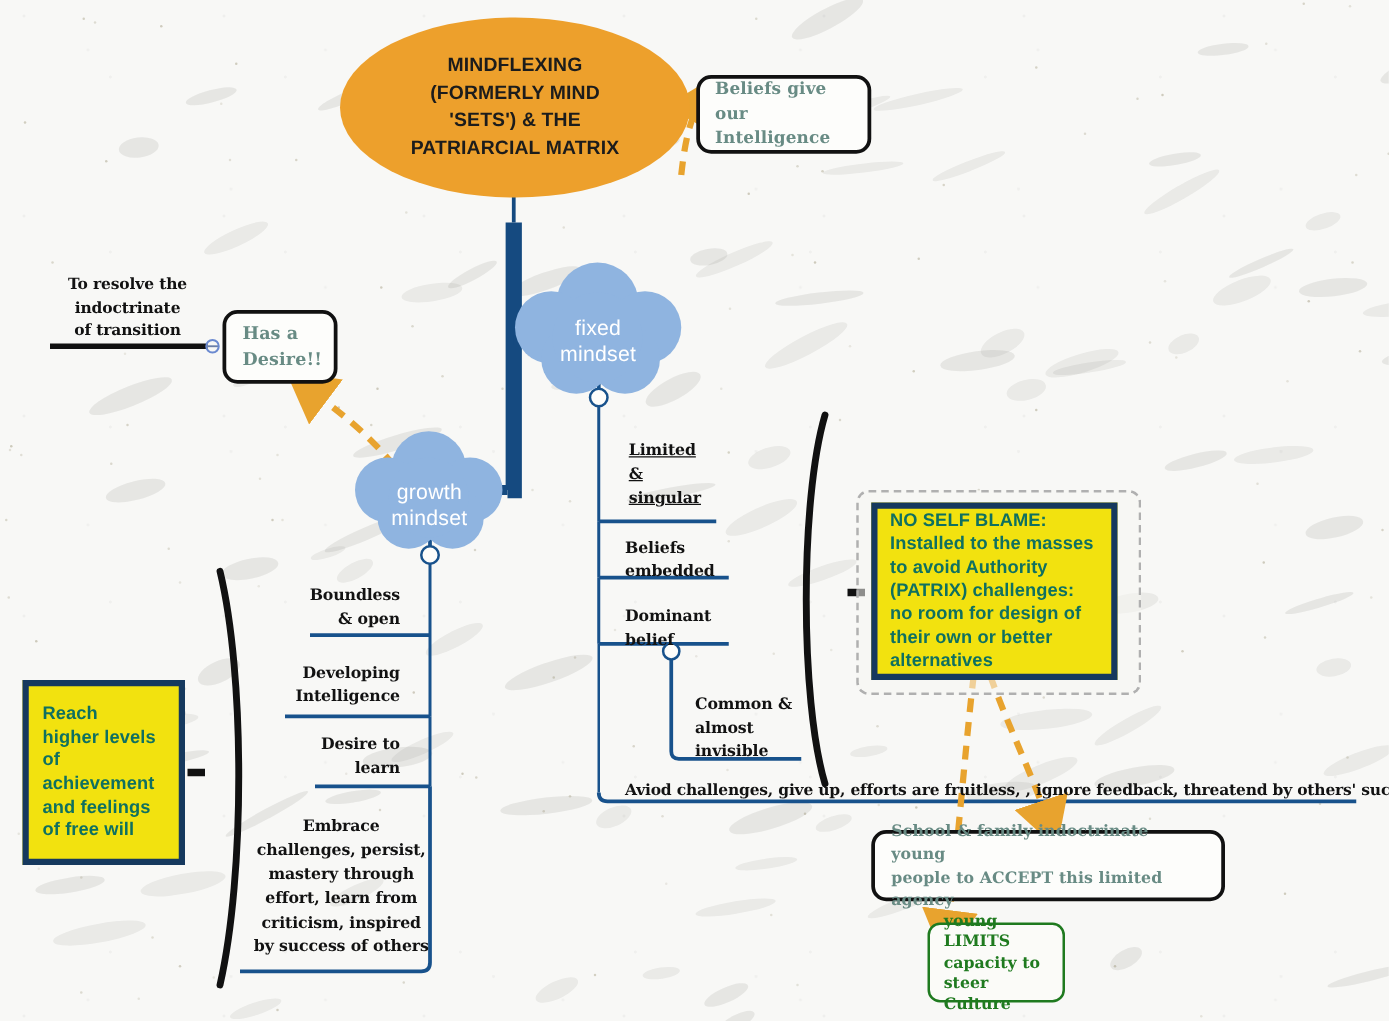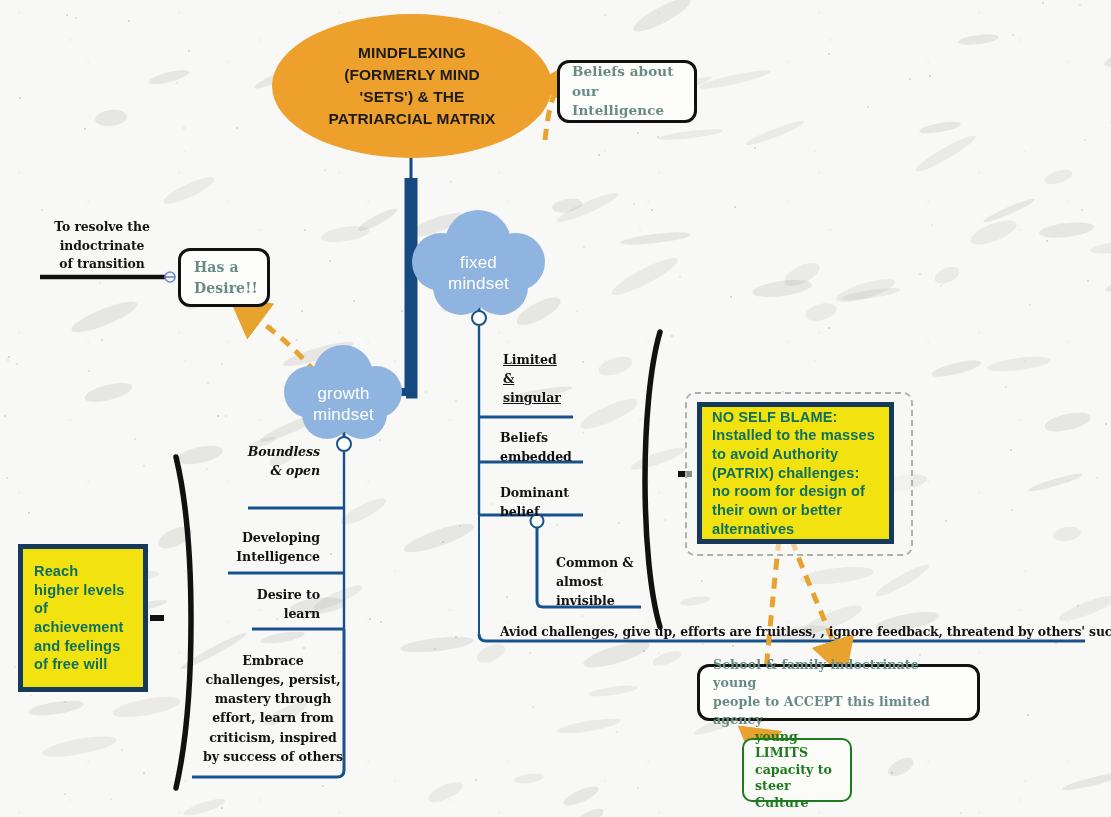--- a/index.html
+++ b/index.html
@@ -440,21 +440,21 @@
 <div class="cloud" style="left:415px;top:230px;width:127px;height:88px;">
   <div class="lbl">fixed
 mindset</div>
 </div>
 <div class="cloud" style="left:287px;top:366px;width:113px;height:78px;">
   <div class="lbl">growth
 mindset</div>
 </div>
 
 <div class="callout" style="left:557px;top:60px;width:140px;height:63px;padding:0 12px;">
-  <div class="txt">Beliefs about
+  <div class="txt">Beliefs give
 our Intelligence</div>
 </div>
 
 <div class="callout" style="left:178px;top:248px;width:92px;height:59px;padding:0 13px;">
   <div class="txt" style="font-size:14px;">Has  a
 Desire!!</div>
 </div>
 
 <div class="callout" style="left:697px;top:664px;width:283px;height:57px;padding:0 13px;">
   <div class="txt" style="font-size:12.6px;">School &amp; family indoctrinate young
@@ -496,21 +496,21 @@
 singular</div>
 <div class="branch-lbl" style="left:500px;top:428px;width:100px;">Beliefs
 embedded</div>
 <div class="branch-lbl" style="left:500px;top:483px;width:100px;">Dominant
 belief</div>
 <div class="branch-lbl" style="left:556px;top:553px;width:100px;">Common &amp;
 almost
 invisible</div>
 <div id="fruitless-lbl" style="left:500px;top:624px;">Aviod challenges, give up, efforts are fruitless, , ignore feedback, threatend by others' success</div>
 
-<div class="branch-lbl ra" style="left:205px;top:442px;width:115px;font-style:italic;">Boundless
+<div class="branch-lbl ra" style="left:205px;top:466px;width:115px;">Boundless
 &amp; open</div>
 <div class="branch-lbl ra" style="left:195px;top:528px;width:125px;">Developing
 Intelligence</div>
 <div class="branch-lbl ra" style="left:205px;top:585px;width:115px;">Desire to
 learn</div>
 <div class="branch-lbl" style="left:198px;top:651px;width:150px;text-align:center;">Embrace
 challenges, persist,
 mastery through
 effort, learn from
 criticism, inspired

